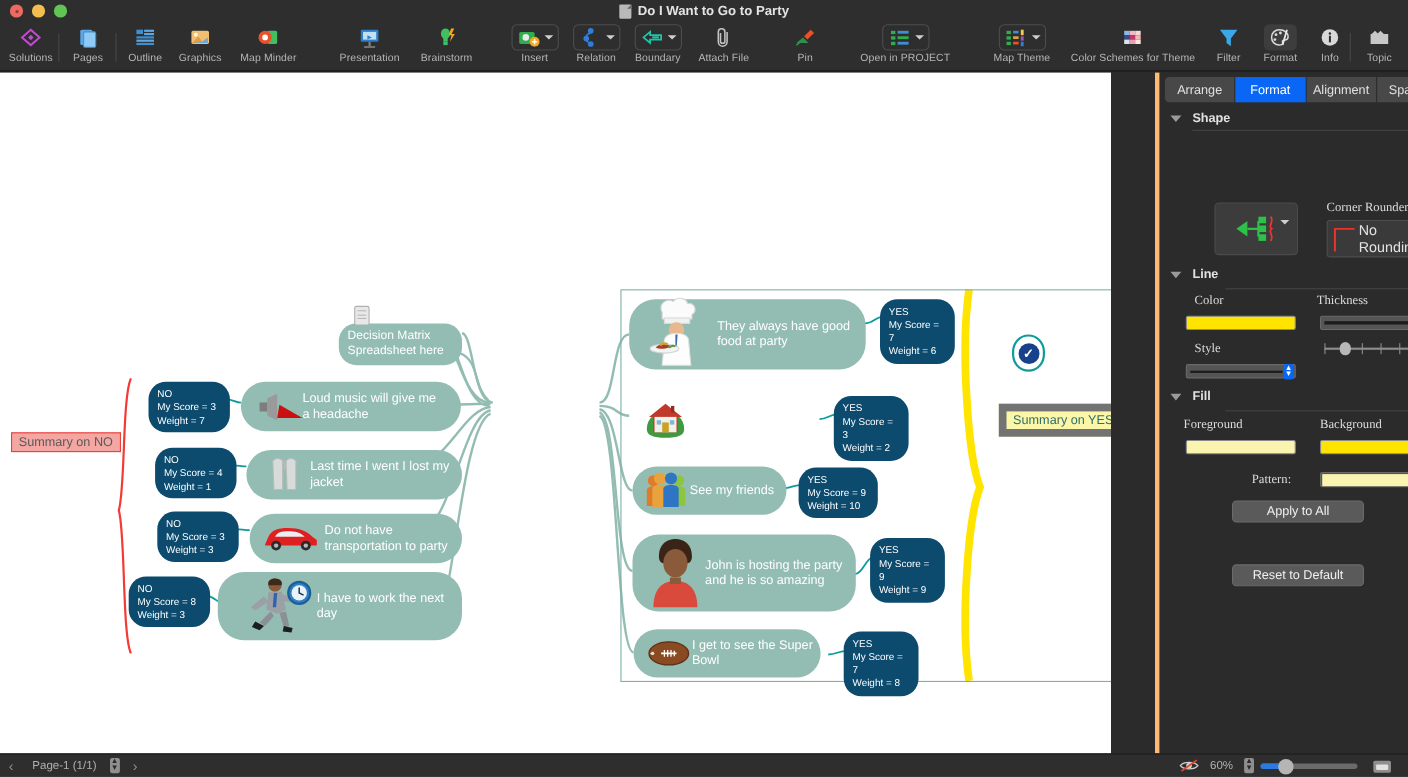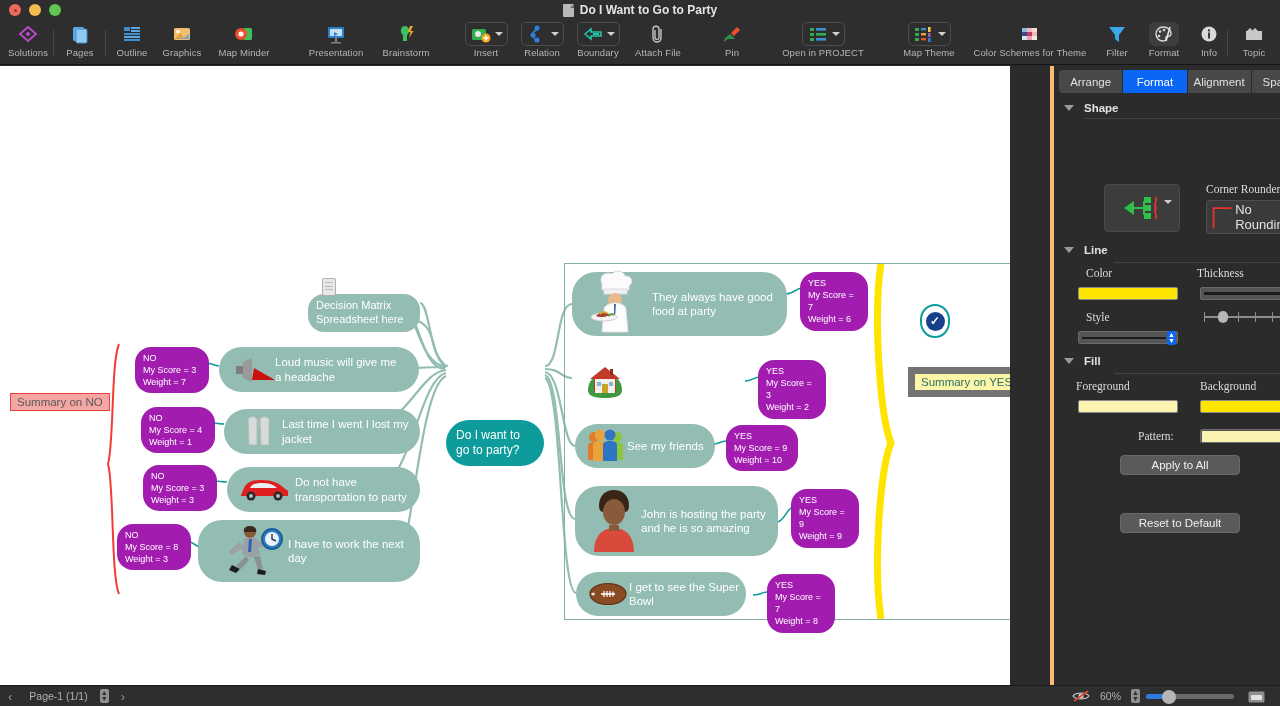--- a/index.html
+++ b/index.html
@@ -67,21 +67,21 @@
     position:absolute;
     display:flex; align-items:center;
     color:#ffffff; font-size:11.5px; line-height:1.25;
     border-radius:24px;
   }
   .node.green { background:#93bdb2; }
   .node.teal  { background:#0e9b9b; }
   .node .ntext { position:relative; z-index:2; }
 
   .scorebox {
-    position:absolute; background:#a21caf; color:#fff;
+    position:absolute; background:#0c4a6e; color:#fff;
     border-radius:16px; font-size:9px; line-height:1.35;
     padding:5px 8px; white-space:nowrap;
   }
 
   .emoji { position:absolute; z-index:1; }
 
   .boundary {
     position:absolute; border:1.5px solid #7fb0a6; background:transparent;
   }
 
@@ -485,24 +485,20 @@
   <div class="node green" style="left:308px; top:228px; width:112px; height:38px; padding:0 8px; border-radius:16px;">
     <span class="ntext" style="white-space:pre-line; font-size:11px;">Decision Matrix
 Spreadsheet here</span>
   </div>
   <div class="emoji" style="left:322px; top:212px; width:14px; height:18px; background:#e8e8e8; border:1px solid #b0b0b0; border-radius:2px;">
     <div style="margin:3px 2px;height:1px;background:#b8b8b8"></div>
     <div style="margin:2px 2px;height:1px;background:#b8b8b8"></div>
     <div style="margin:2px 2px;height:1px;background:#b8b8b8"></div>
   </div>
 
-  <div class="node teal" style="left:446px; top:354px; width:98px; height:46px; padding:0 10px; border-radius:23px;">
-    <span class="ntext" style="white-space:pre-line; font-size:12px;">Do I want to
-go to party?</span>
-  </div>
 
   <div class="node green" style="left:219px; top:281px; width:200px; height:45px; padding-left:56px;">
     <span class="ntext" style="white-space:pre-line">Loud music will give me
 a headache</span>
   </div>
   <div class="emoji" style="left:234px; top:290px; width:44px; height:28px;">
     <svg width="44" height="28" viewBox="0 0 44 28">
       <path d="M2,10 L9,10 L9,18 L2,18 Z" fill="#7d7d7d"></path>
       <path d="M9,6 L18,2 L18,26 L9,22 Z" fill="#9a9a9a"></path>
       <path d="M18,24 L41,24 L20,12 Z" fill="#c9110f"></path>

